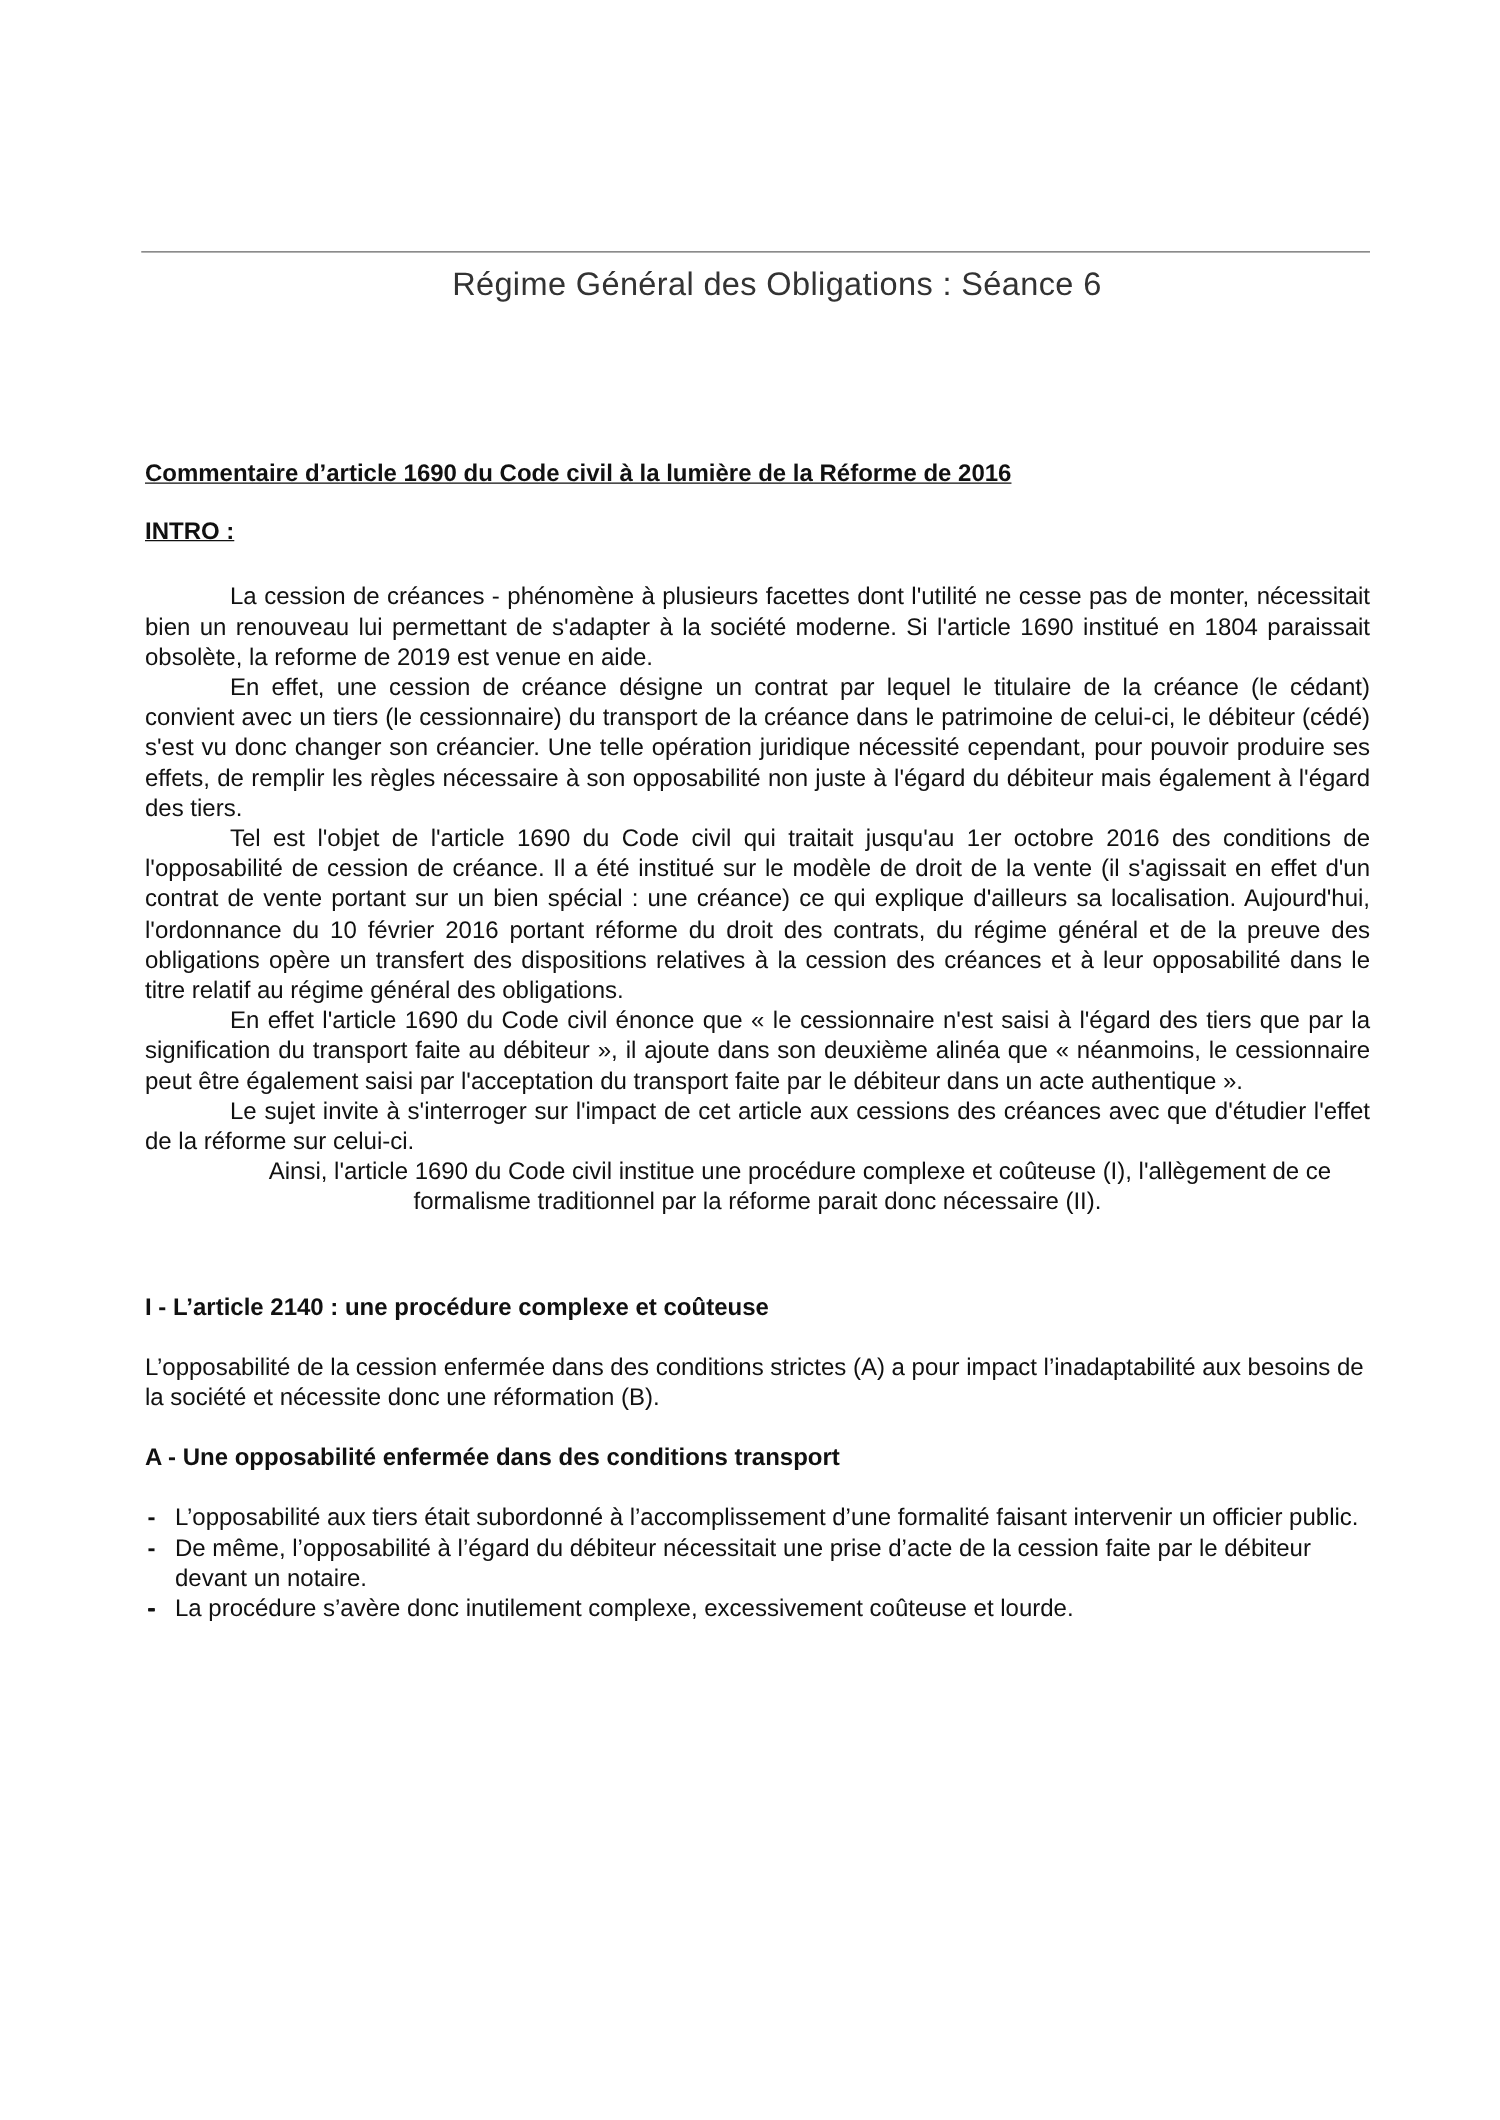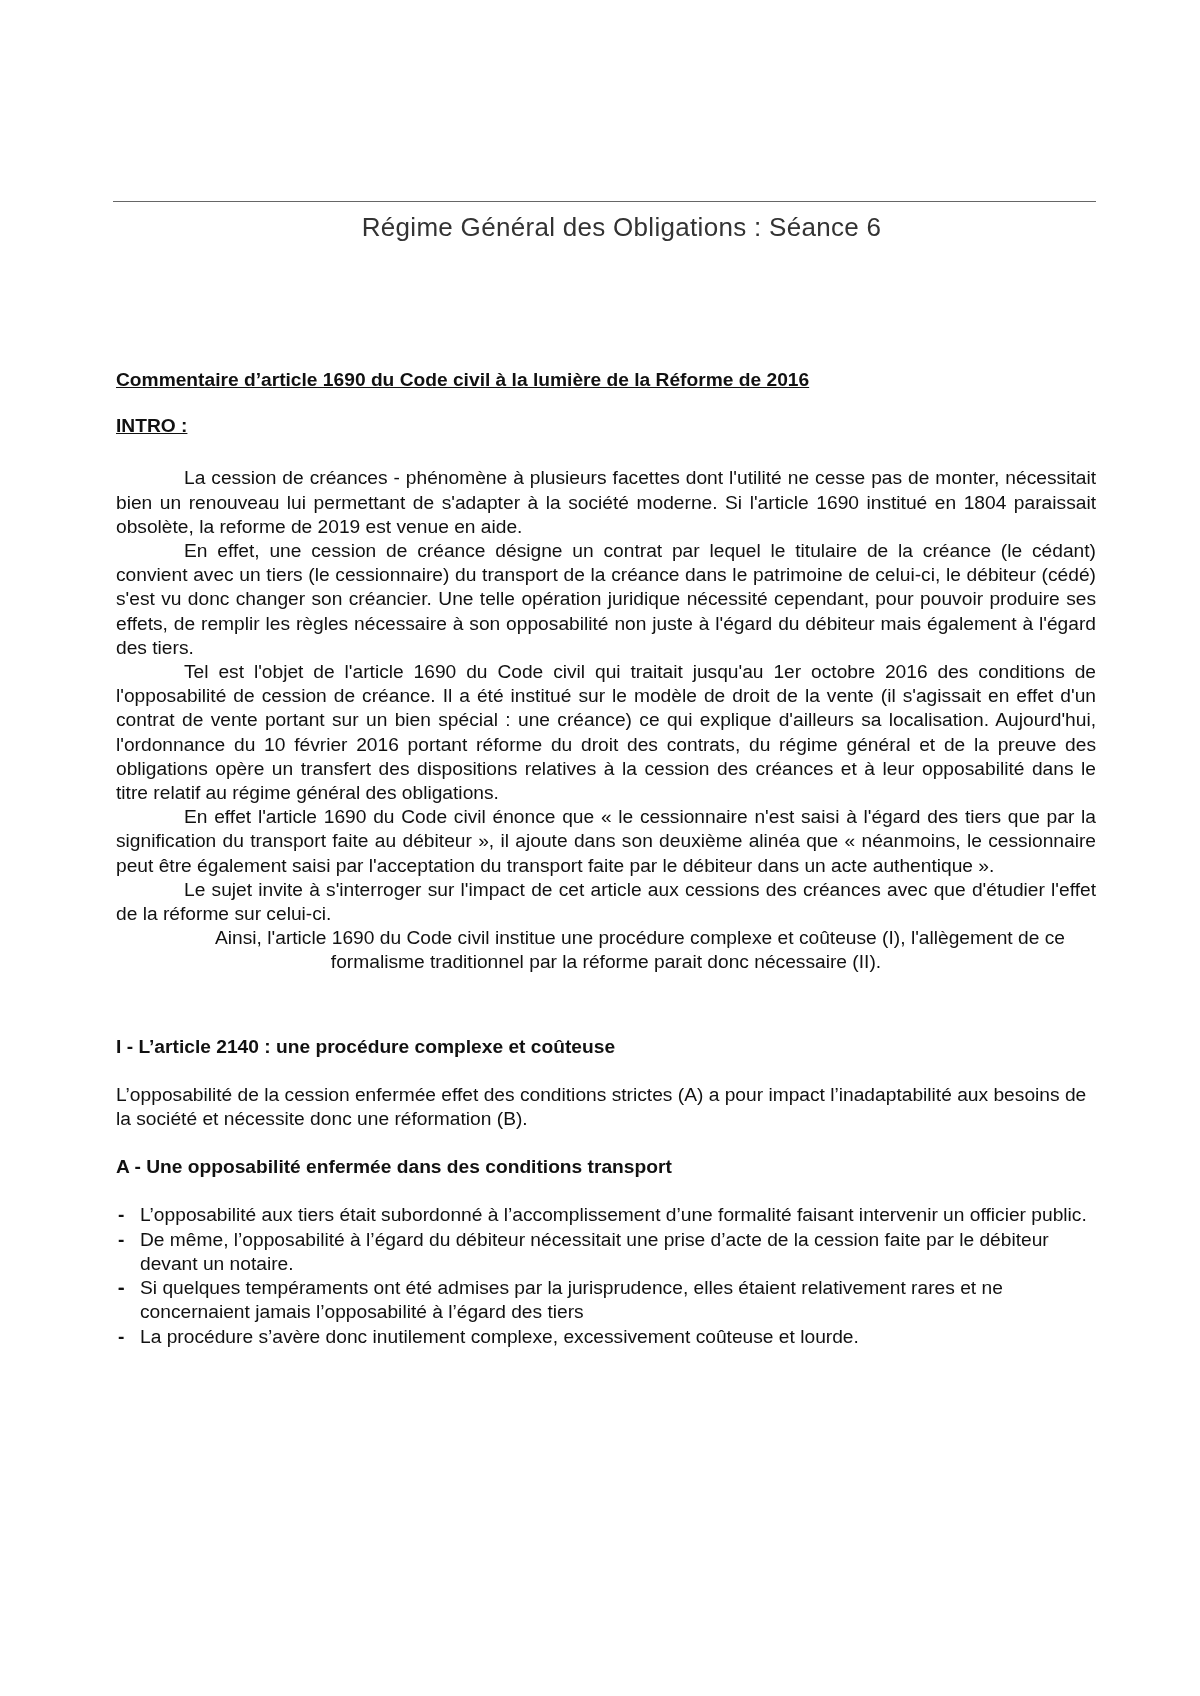--- a/index.html
+++ b/index.html
@@ -53,40 +53,39 @@
     <p class="indent">La cession de créances - phénomène à plusieurs facettes dont l'utilité ne cesse pas de monter, nécessitait bien un renouveau lui permettant de s'adapter à la société moderne. Si l'article 1690 institué en 1804 paraissait obsolète, la reforme de 2019 est venue en aide.</p>
     <p class="indent">En effet, une cession de créance désigne un contrat par lequel le titulaire de la créance (le cédant) convient avec un tiers (le cessionnaire) du transport de la créance dans le patrimoine de celui-ci, le débiteur (cédé) s'est vu donc changer son créancier. Une telle opération juridique nécessité cependant, pour pouvoir produire ses effets, de remplir les règles nécessaire à son opposabilité non juste à l'égard du débiteur mais également à l'égard des tiers.</p>
     <p class="indent">Tel est l'objet de l'article 1690 du Code civil qui traitait jusqu'au 1er octobre 2016 des conditions de l'opposabilité de cession de créance. Il a été institué sur le modèle de droit de la vente (il s'agissait en effet d'un contrat de vente portant sur un bien spécial : une créance) ce qui explique d'ailleurs sa localisation. Aujourd'hui, l'ordonnance du 10 février 2016 portant réforme du droit des contrats, du régime général et de la preuve des obligations opère un transfert des dispositions relatives à la cession des créances et à leur opposabilité dans le titre relatif au régime général des obligations.</p>
     <p class="indent">En effet l'article 1690 du Code civil énonce que « le cessionnaire n'est saisi à l'égard des tiers que par la signification du transport faite au débiteur », il ajoute dans son deuxième alinéa que « néanmoins, le cessionnaire peut être également saisi par l'acceptation du transport faite par le débiteur dans un acte authentique ».</p>
     <p class="indent">Le sujet invite à s'interroger sur l'impact de cet article aux cessions des créances avec que d'étudier l'effet de la réforme sur celui-ci.</p>
     <p class="indent" style="text-align:center">Ainsi, l'article 1690 du Code civil institue une  procédure complexe et coûteuse (I), l'allègement de ce formalisme traditionnel par la réforme parait donc nécessaire (II).</p>
 
     <div class="gap-big"></div>
     <p class="h-bold">I - L’article 2140 : une procédure complexe et coûteuse</p>
     <div class="gap-sec"></div>
-    <p style="text-align:left">L’opposabilité de la cession enfermée effet des conditions strictes (A) a pour impact l’inadaptabilité aux besoins de la société et nécessite donc une réformation (B).</p>
+    <p style="text-align:left">L’opposabilité de la cession enfermée dans des conditions strictes (A) a pour impact l’inadaptabilité aux besoins de la société et nécessite donc une réformation (B).</p>
     <div class="gap-subsec"></div>
     <p class="h-bold">A - Une opposabilité enfermée dans des conditions transport</p>
     <div class="gap-subsec"></div>
 
     <ul class="bullets">
       <li>
         <span class="dash">-</span>
         <span>L’opposabilité aux tiers était subordonné à l’accomplissement d’une formalité faisant intervenir un officier public.</span>
       </li>
       <li>
         <span class="dash">-</span>
         <span>De même, l’opposabilité à l’égard du débiteur nécessitait une prise d’acte de la cession faite par le débiteur devant un notaire.</span>
       </li>
       <li>
         <span class="dash">-</span>
       </li>
       <li>
         <span class="dash">-</span>
-        <span>Si quelques tempéraments ont été admises par la jurisprudence, elles étaient relativement rares et ne concernaient jamais l’opposabilité à l’égard des tiers</span>
       </li>
       <li>
         <span class="dash">-</span>
         <span>La procédure s’avère donc inutilement complexe, excessivement coûteuse et lourde.</span>
       </li>
     </ul>
   </div>
 </div>
 
 </body></html>

